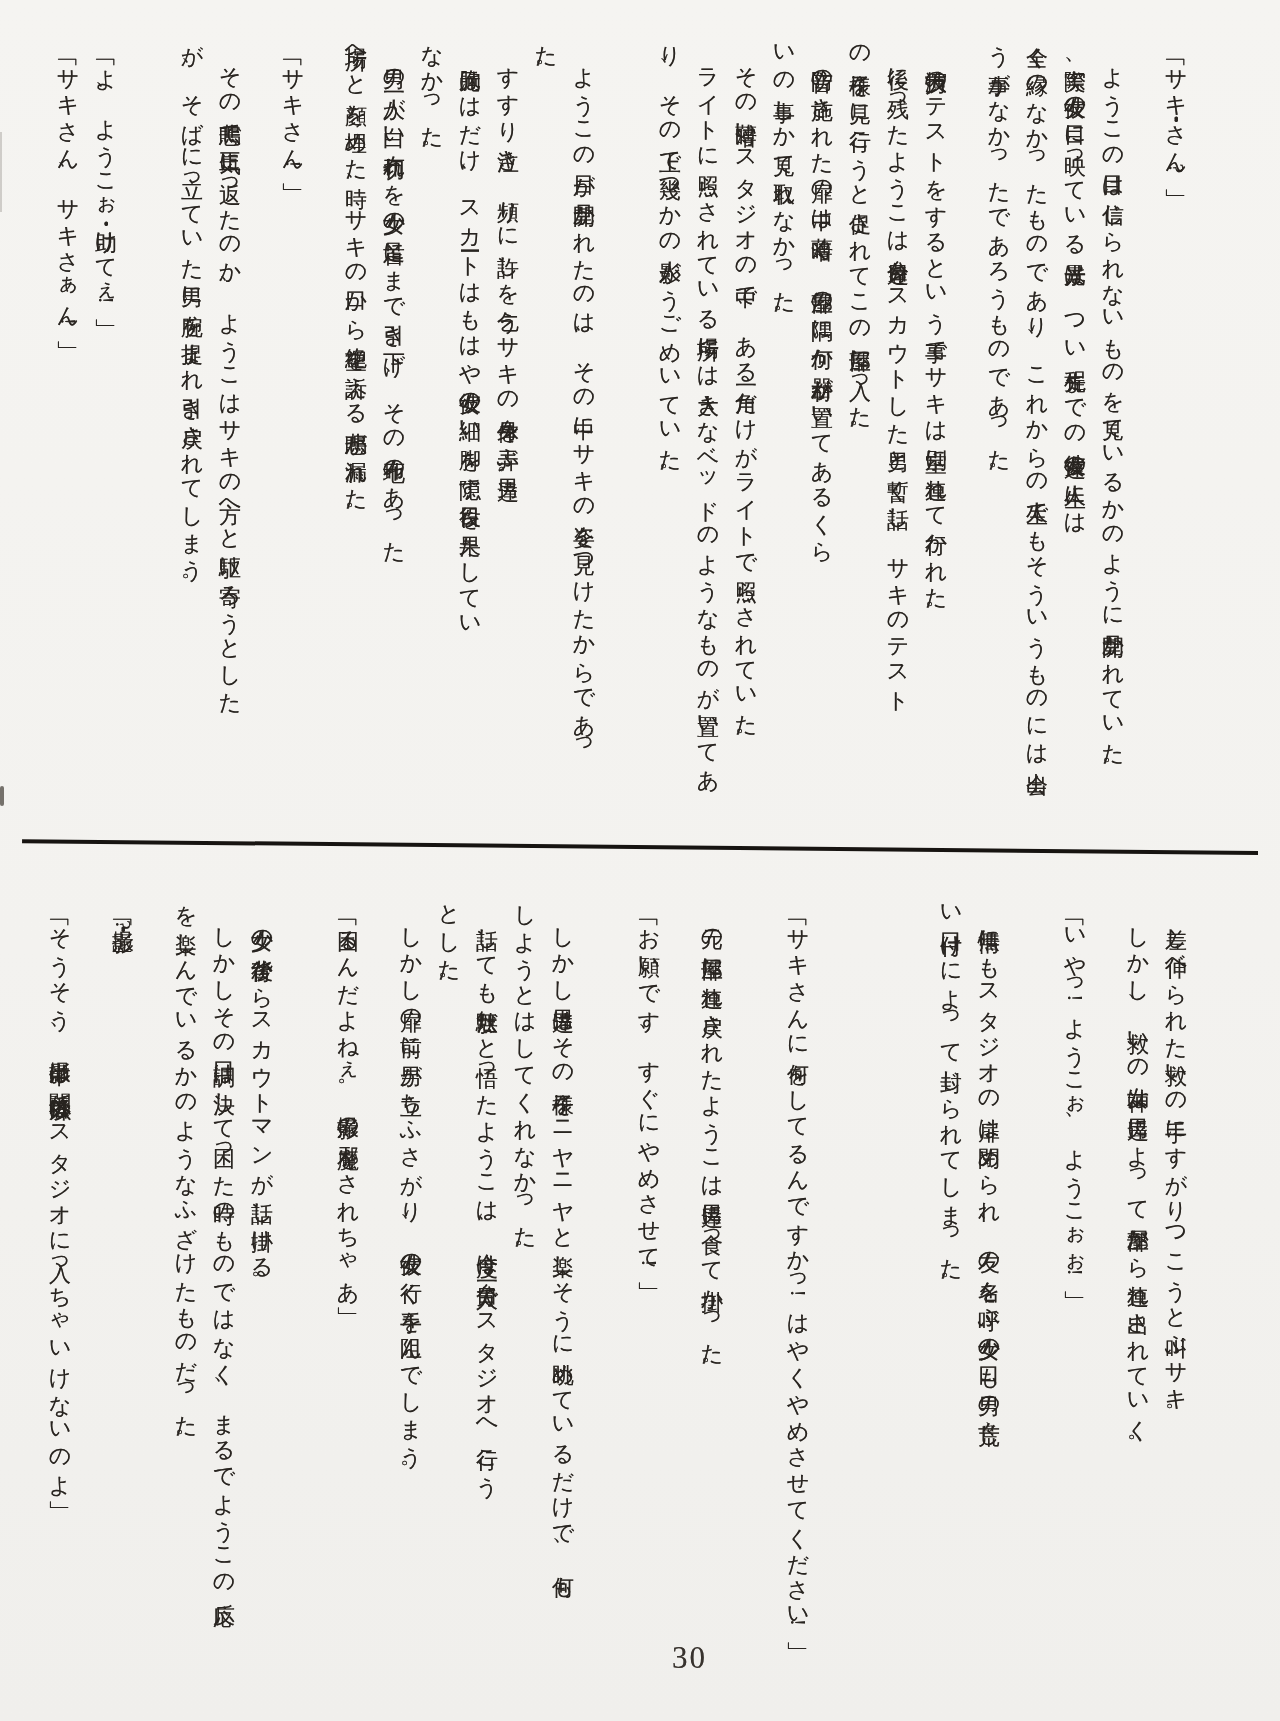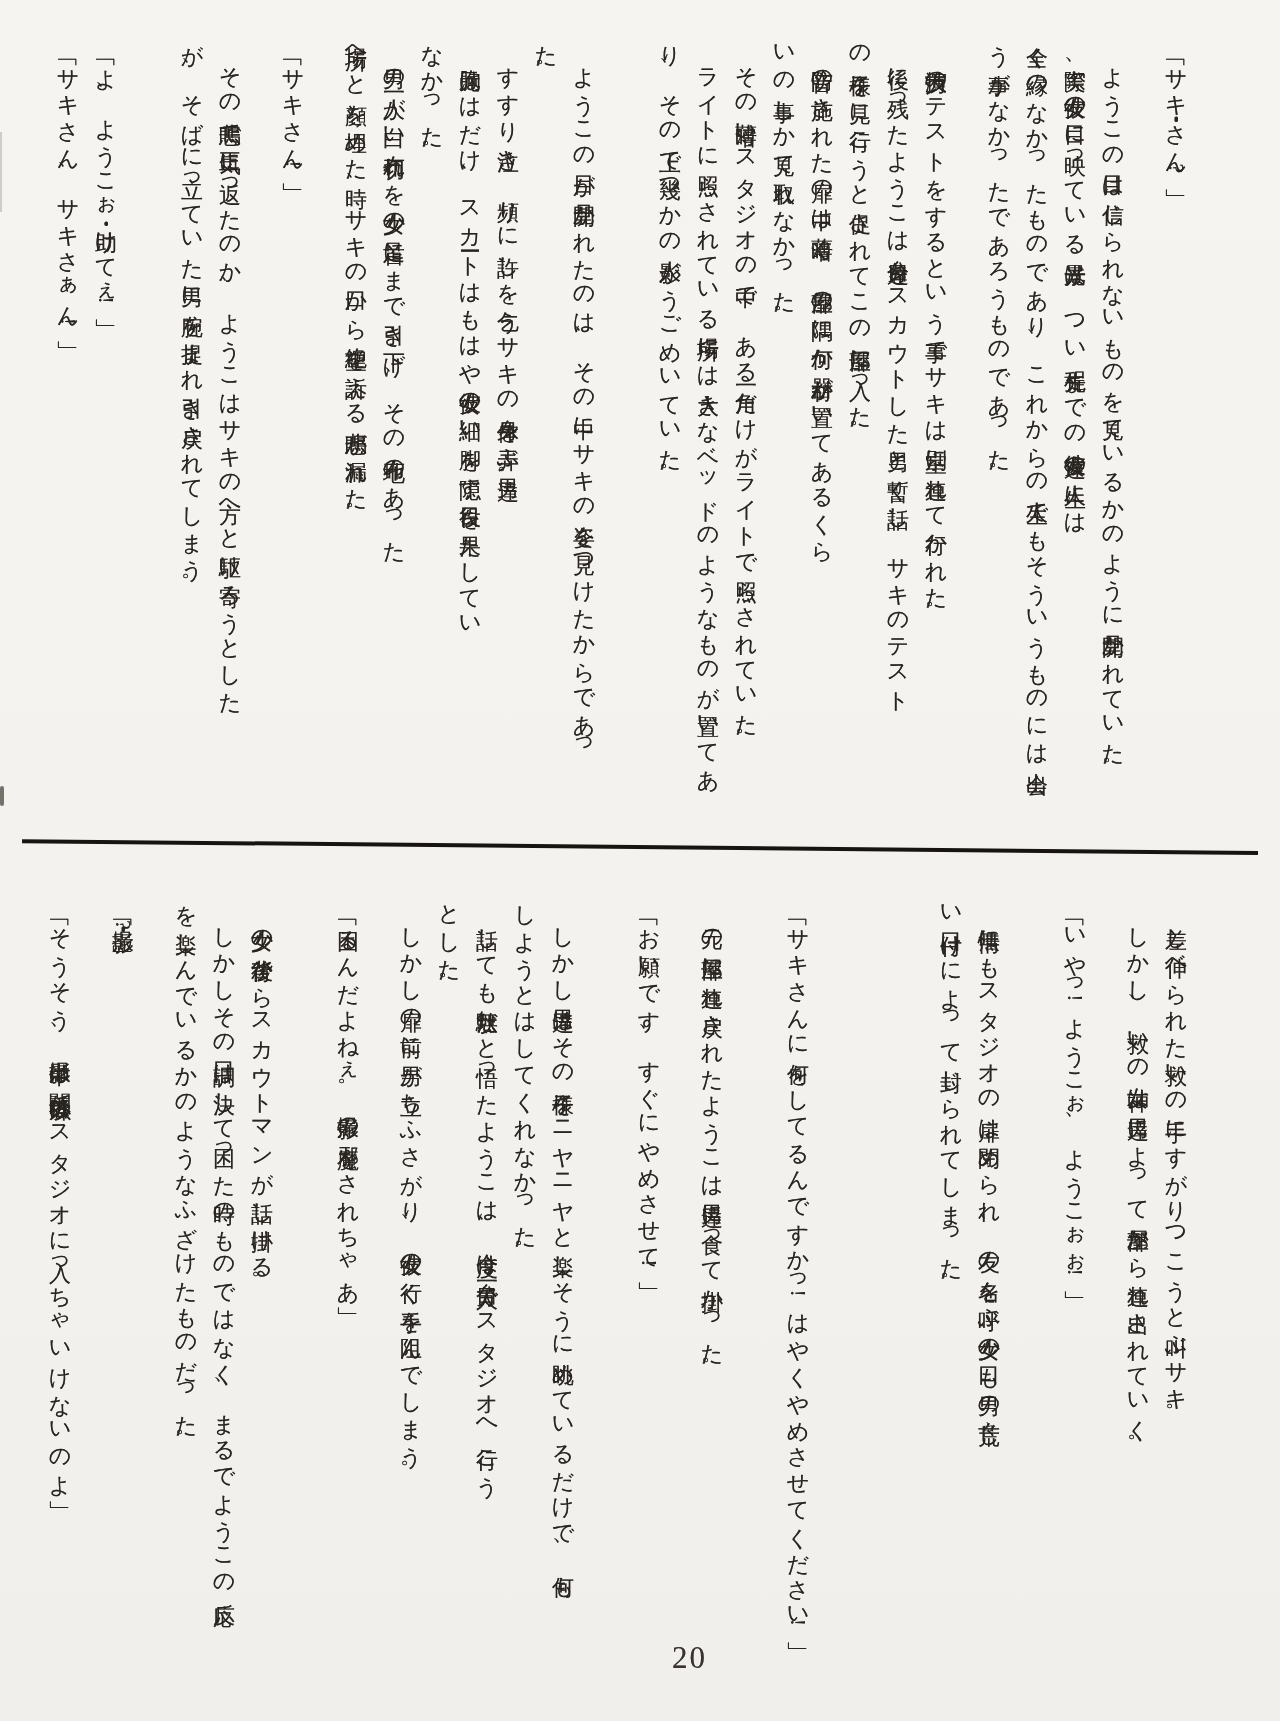--- a/index.html
+++ b/index.html
@@ -123,18 +123,18 @@
       <div class="line">とした。</div>
       <div class="line ind">しかし扉の前に男が立ちふさがり、彼女の行く手を阻んでしまう。</div>
       <div class="line ind g1">「困るんだよねぇ。撮影の邪魔をされちゃあ」</div>
       <div class="line ind g2">少女の背後からスカウトマンが話し掛ける。</div>
       <div class="line ind">しかしその口調は決して困った時のものではなく、まるでようこの反応</div>
       <div class="line">を楽しんでいるかのようなふざけたものだった。</div>
       <div class="line ind g1">「撮影・・?」</div>
       <div class="line ind g1">「そうそう、撮影中は関係者以外はスタジオに入っちゃいけないのよ」</div>
     </div>
 
-  <div class="page-number">20</div>
+  <div class="page-number">30</div>
 
   <div class="artifact-a"></div>
   <div class="artifact-b"></div>
 
 </div>
 
 </body></html>

